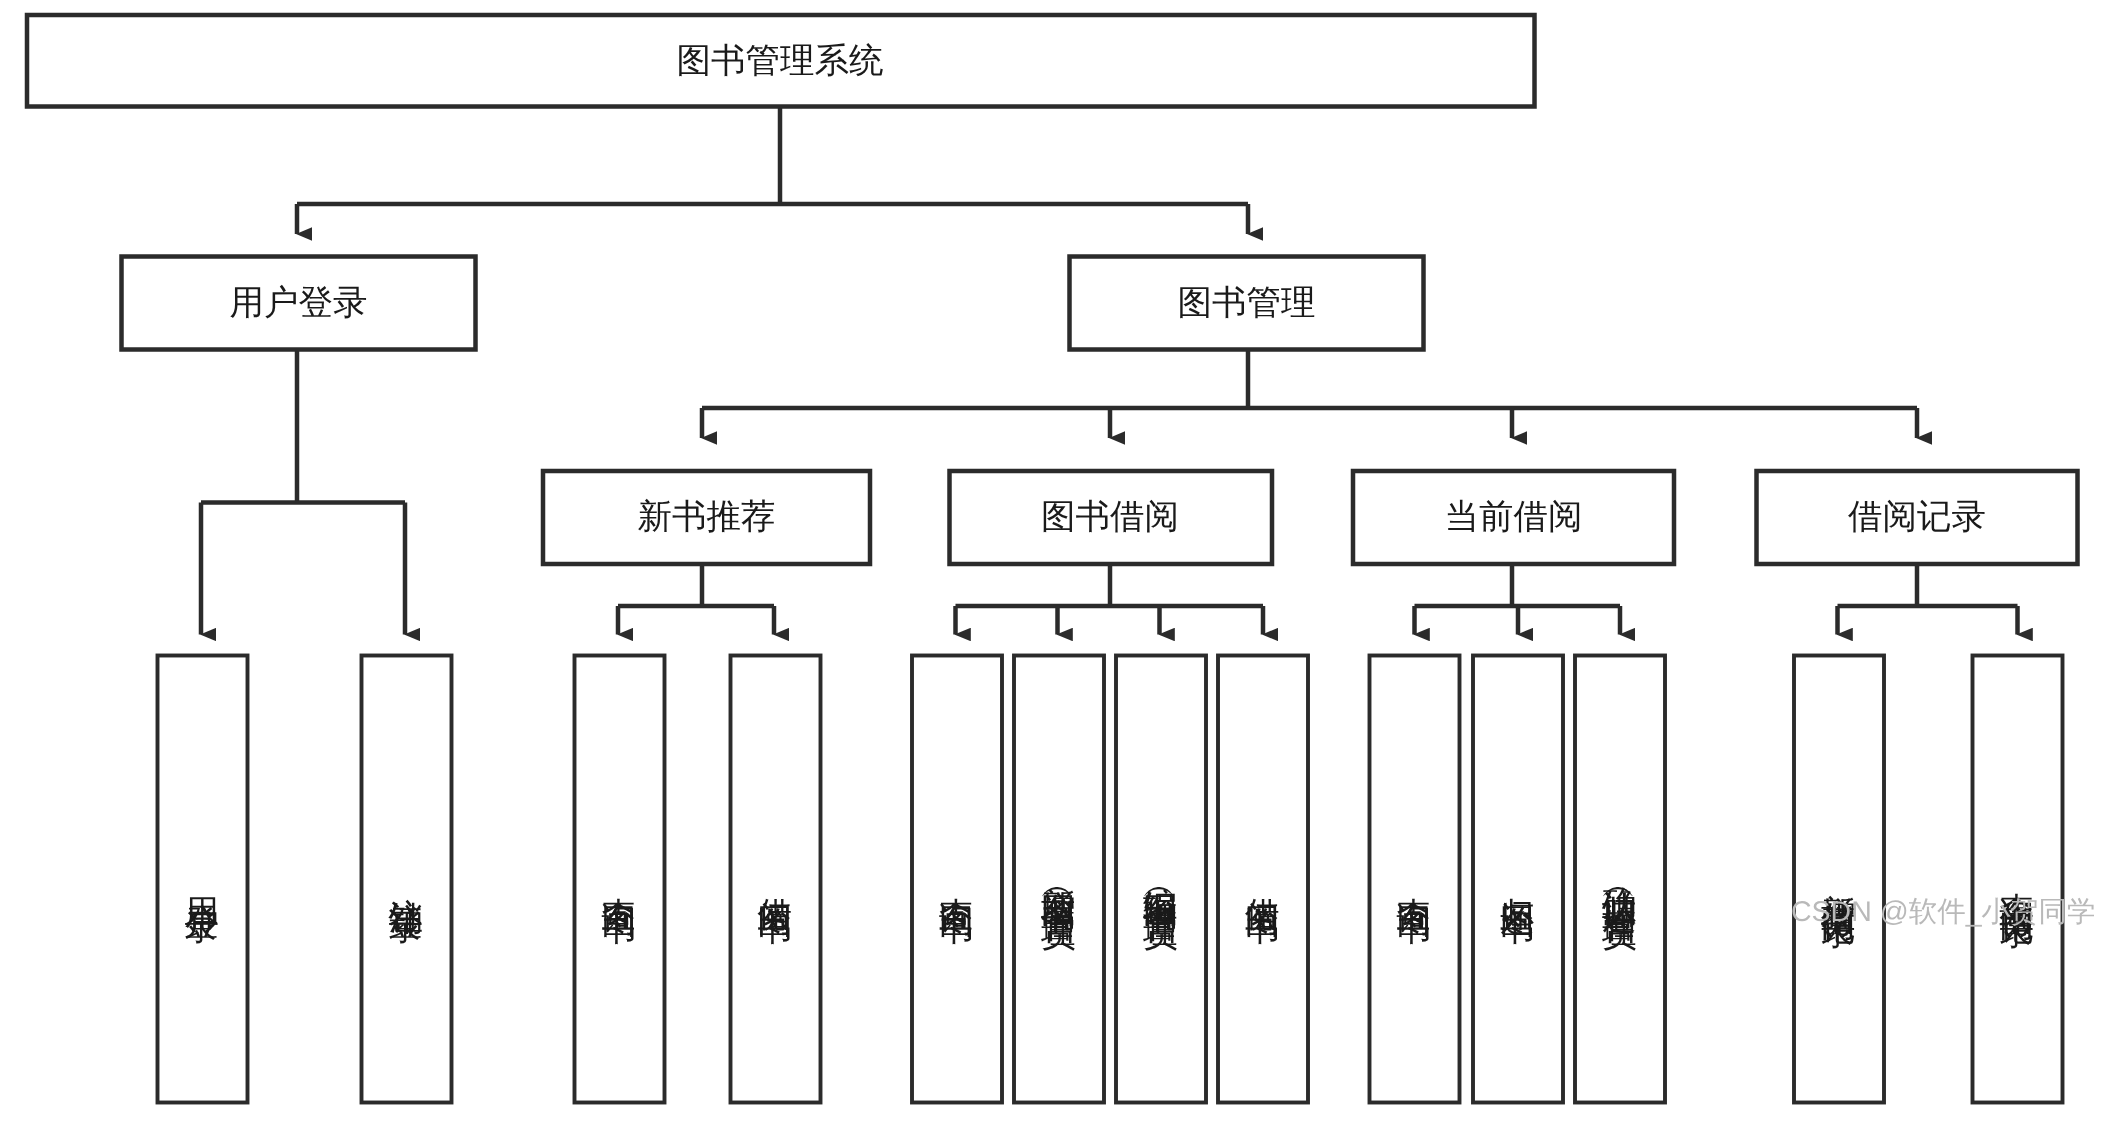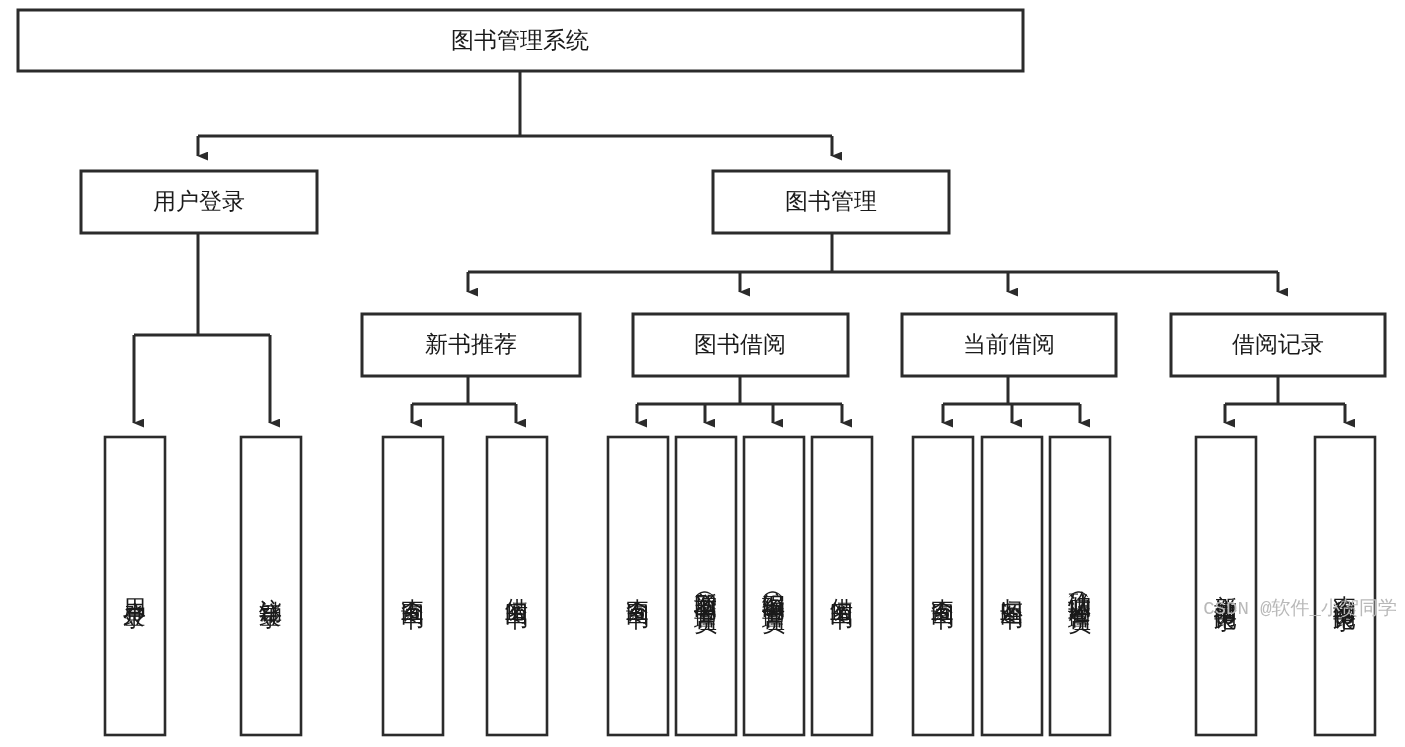--- a/index.html
+++ b/index.html
@@ -51,21 +51,21 @@
     font-size: 23px;
     text-anchor: middle;
     writing-mode: vertical-rl;
     glyph-orientation-vertical: 0;
     letter-spacing: 3px;
   }
   .watermark {
     position: absolute;
     right: 8px;
     bottom: 6px;
-    font-family: Liberation Mono, monospace;
+    font-family: Liberation Sans, sans-serif;
     font-size: 19px;
     color: #b9b9b9;
     white-space: nowrap;
     pointer-events: none;
   }
 </style>
 </head>
 <body>
 
 <div id="diagram-root">

